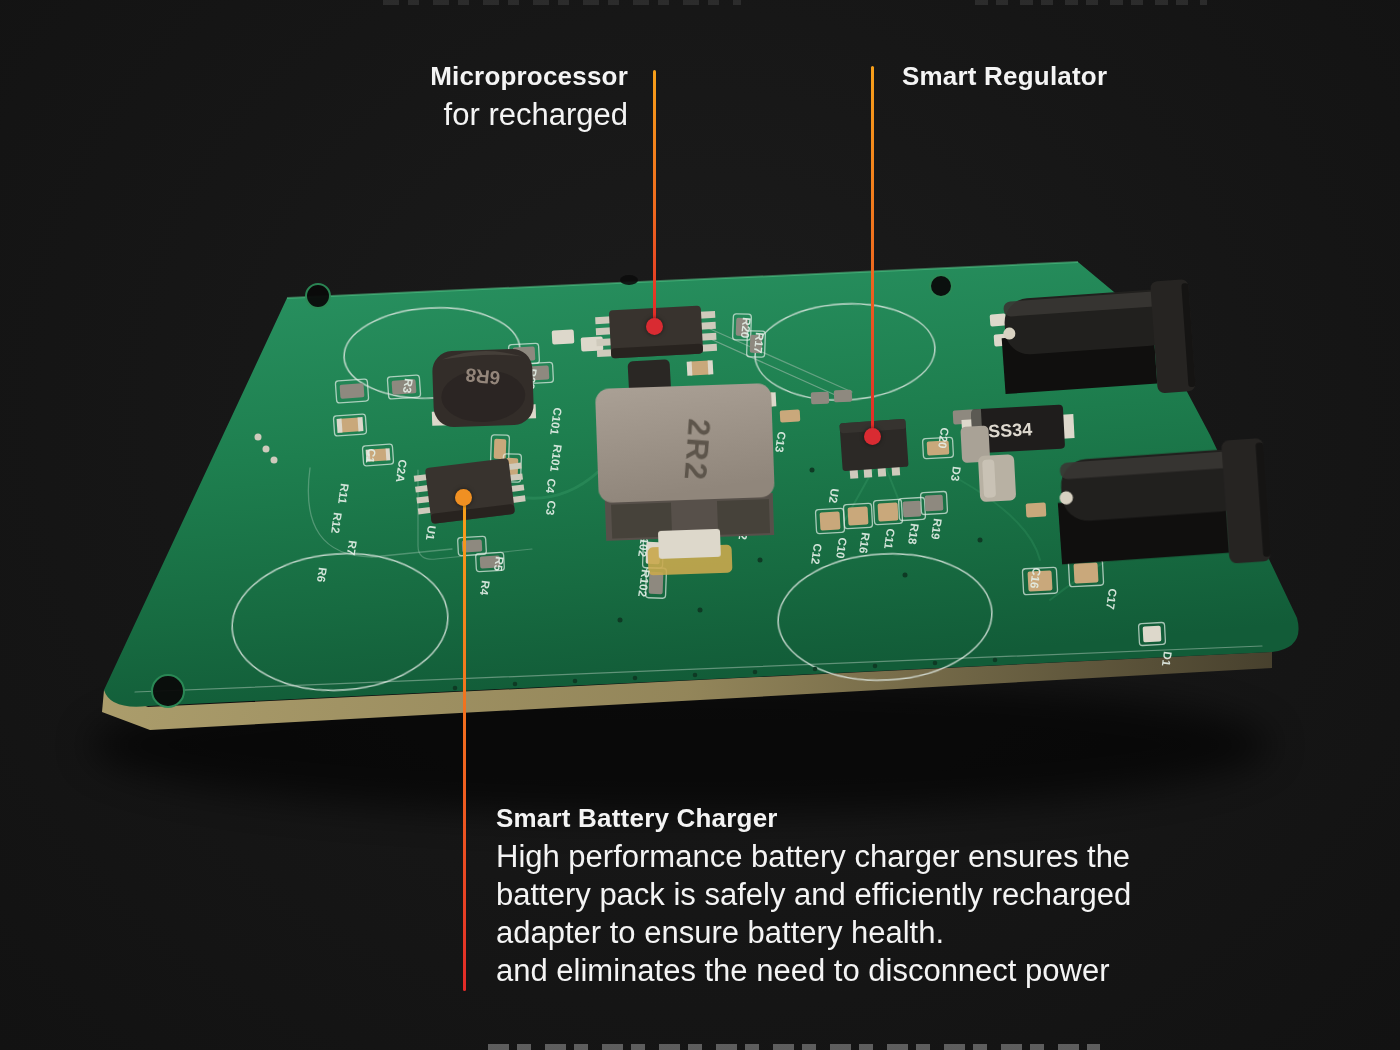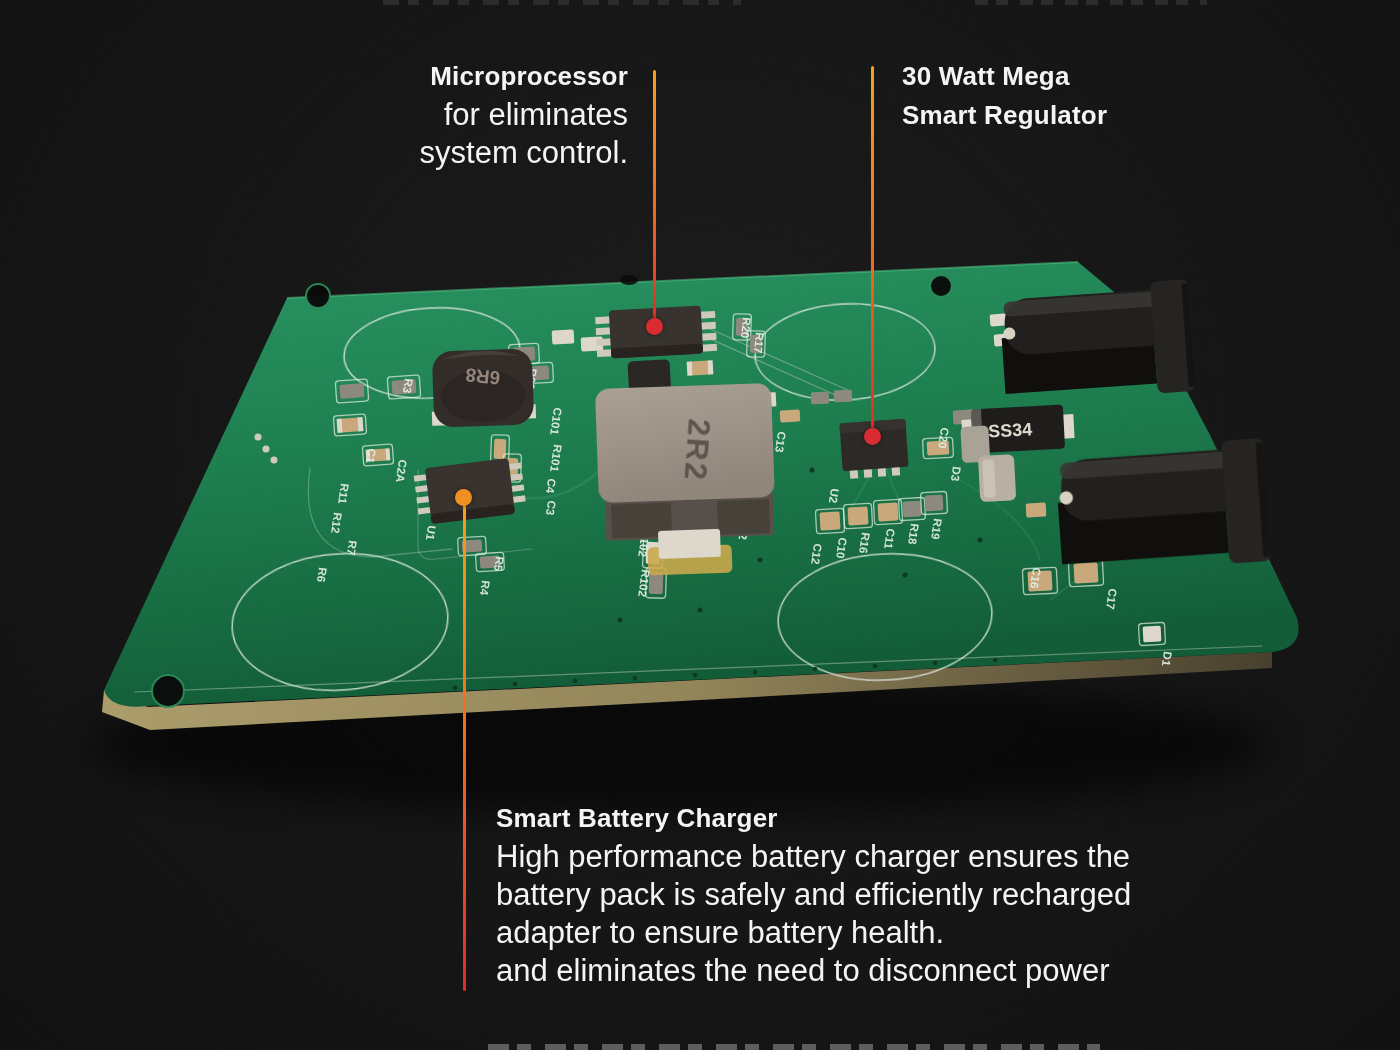--- a/index.html
+++ b/index.html
@@ -412,27 +412,25 @@
   <div class="leader" id="ld-micro"></div>
   <div class="leader" id="ld-boost"></div>
   <div class="leader" id="ld-charger"></div>
   <div class="dot" id="dot-micro"></div>
   <div class="dot" id="dot-boost"></div>
   <div class="dot" id="dot-charger"></div>
 
   
   <div class="callout" id="co-micro">
     <div class="t">Microprocessor</div>
-    <div class="b">for eliminates</div>
-    <div class="b">system control.</div>
+    <div class="b">for recharged</div>
   </div>
 
   
   <div class="callout" id="co-boost">
-    <div class="t">30 Watt Mega</div>
     <div class="t">Smart Regulator</div>
   </div>
 
   
   <div class="callout" id="co-charger">
     <div class="t">Smart Battery Charger</div>
     <div class="b">High performance battery charger ensures the</div>
     <div class="b">battery pack is safely and efficiently recharged</div>
     <div class="b">adapter to ensure battery health.</div>
     <div class="b">and eliminates the need to disconnect power</div>

